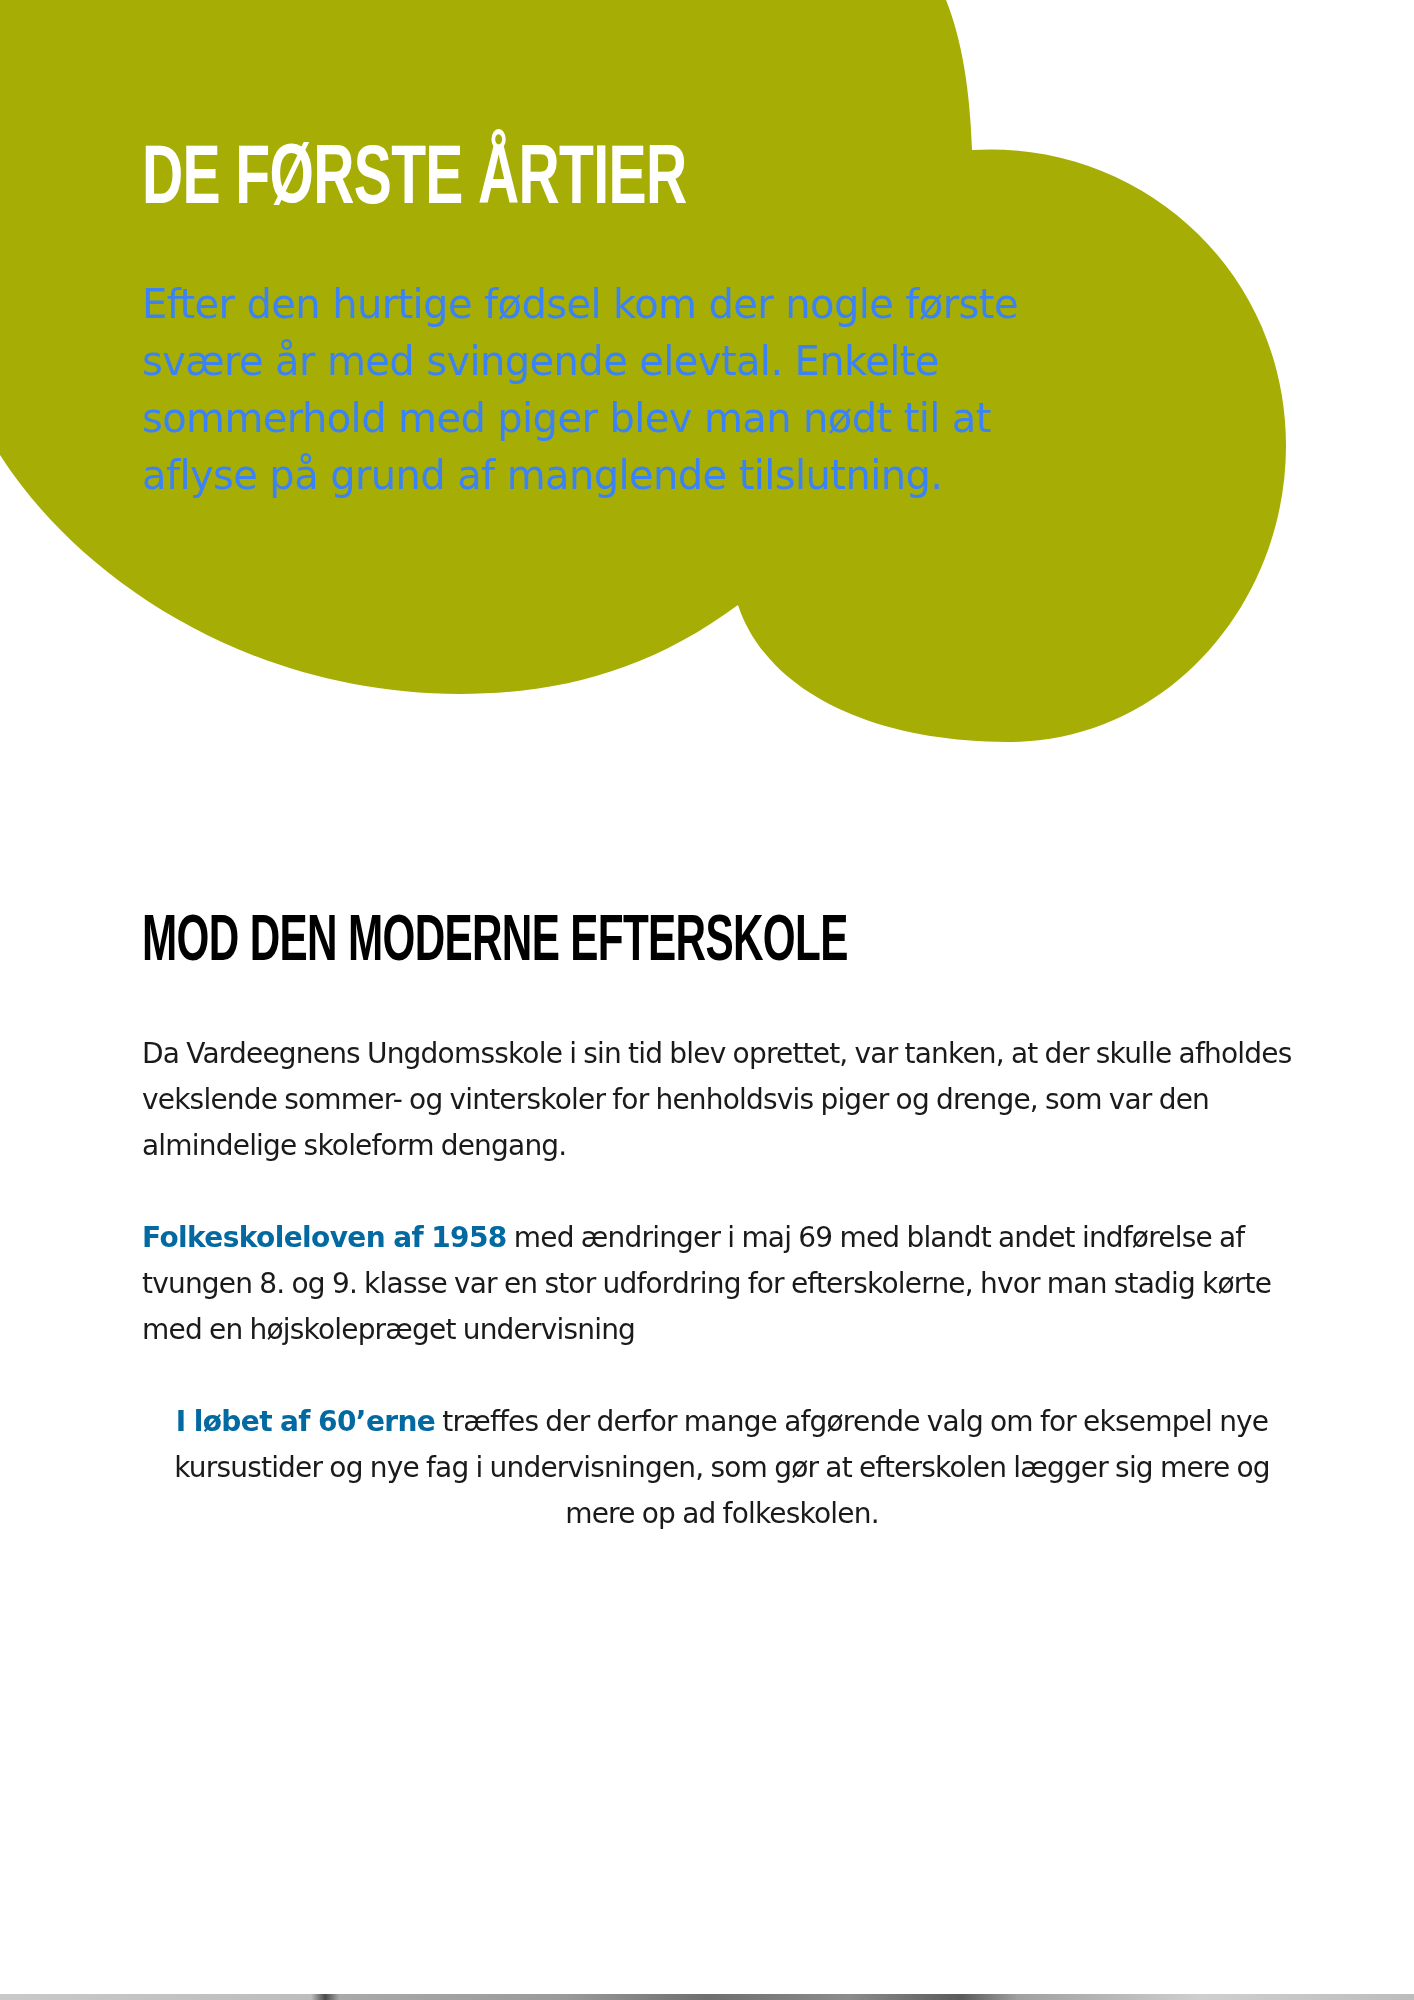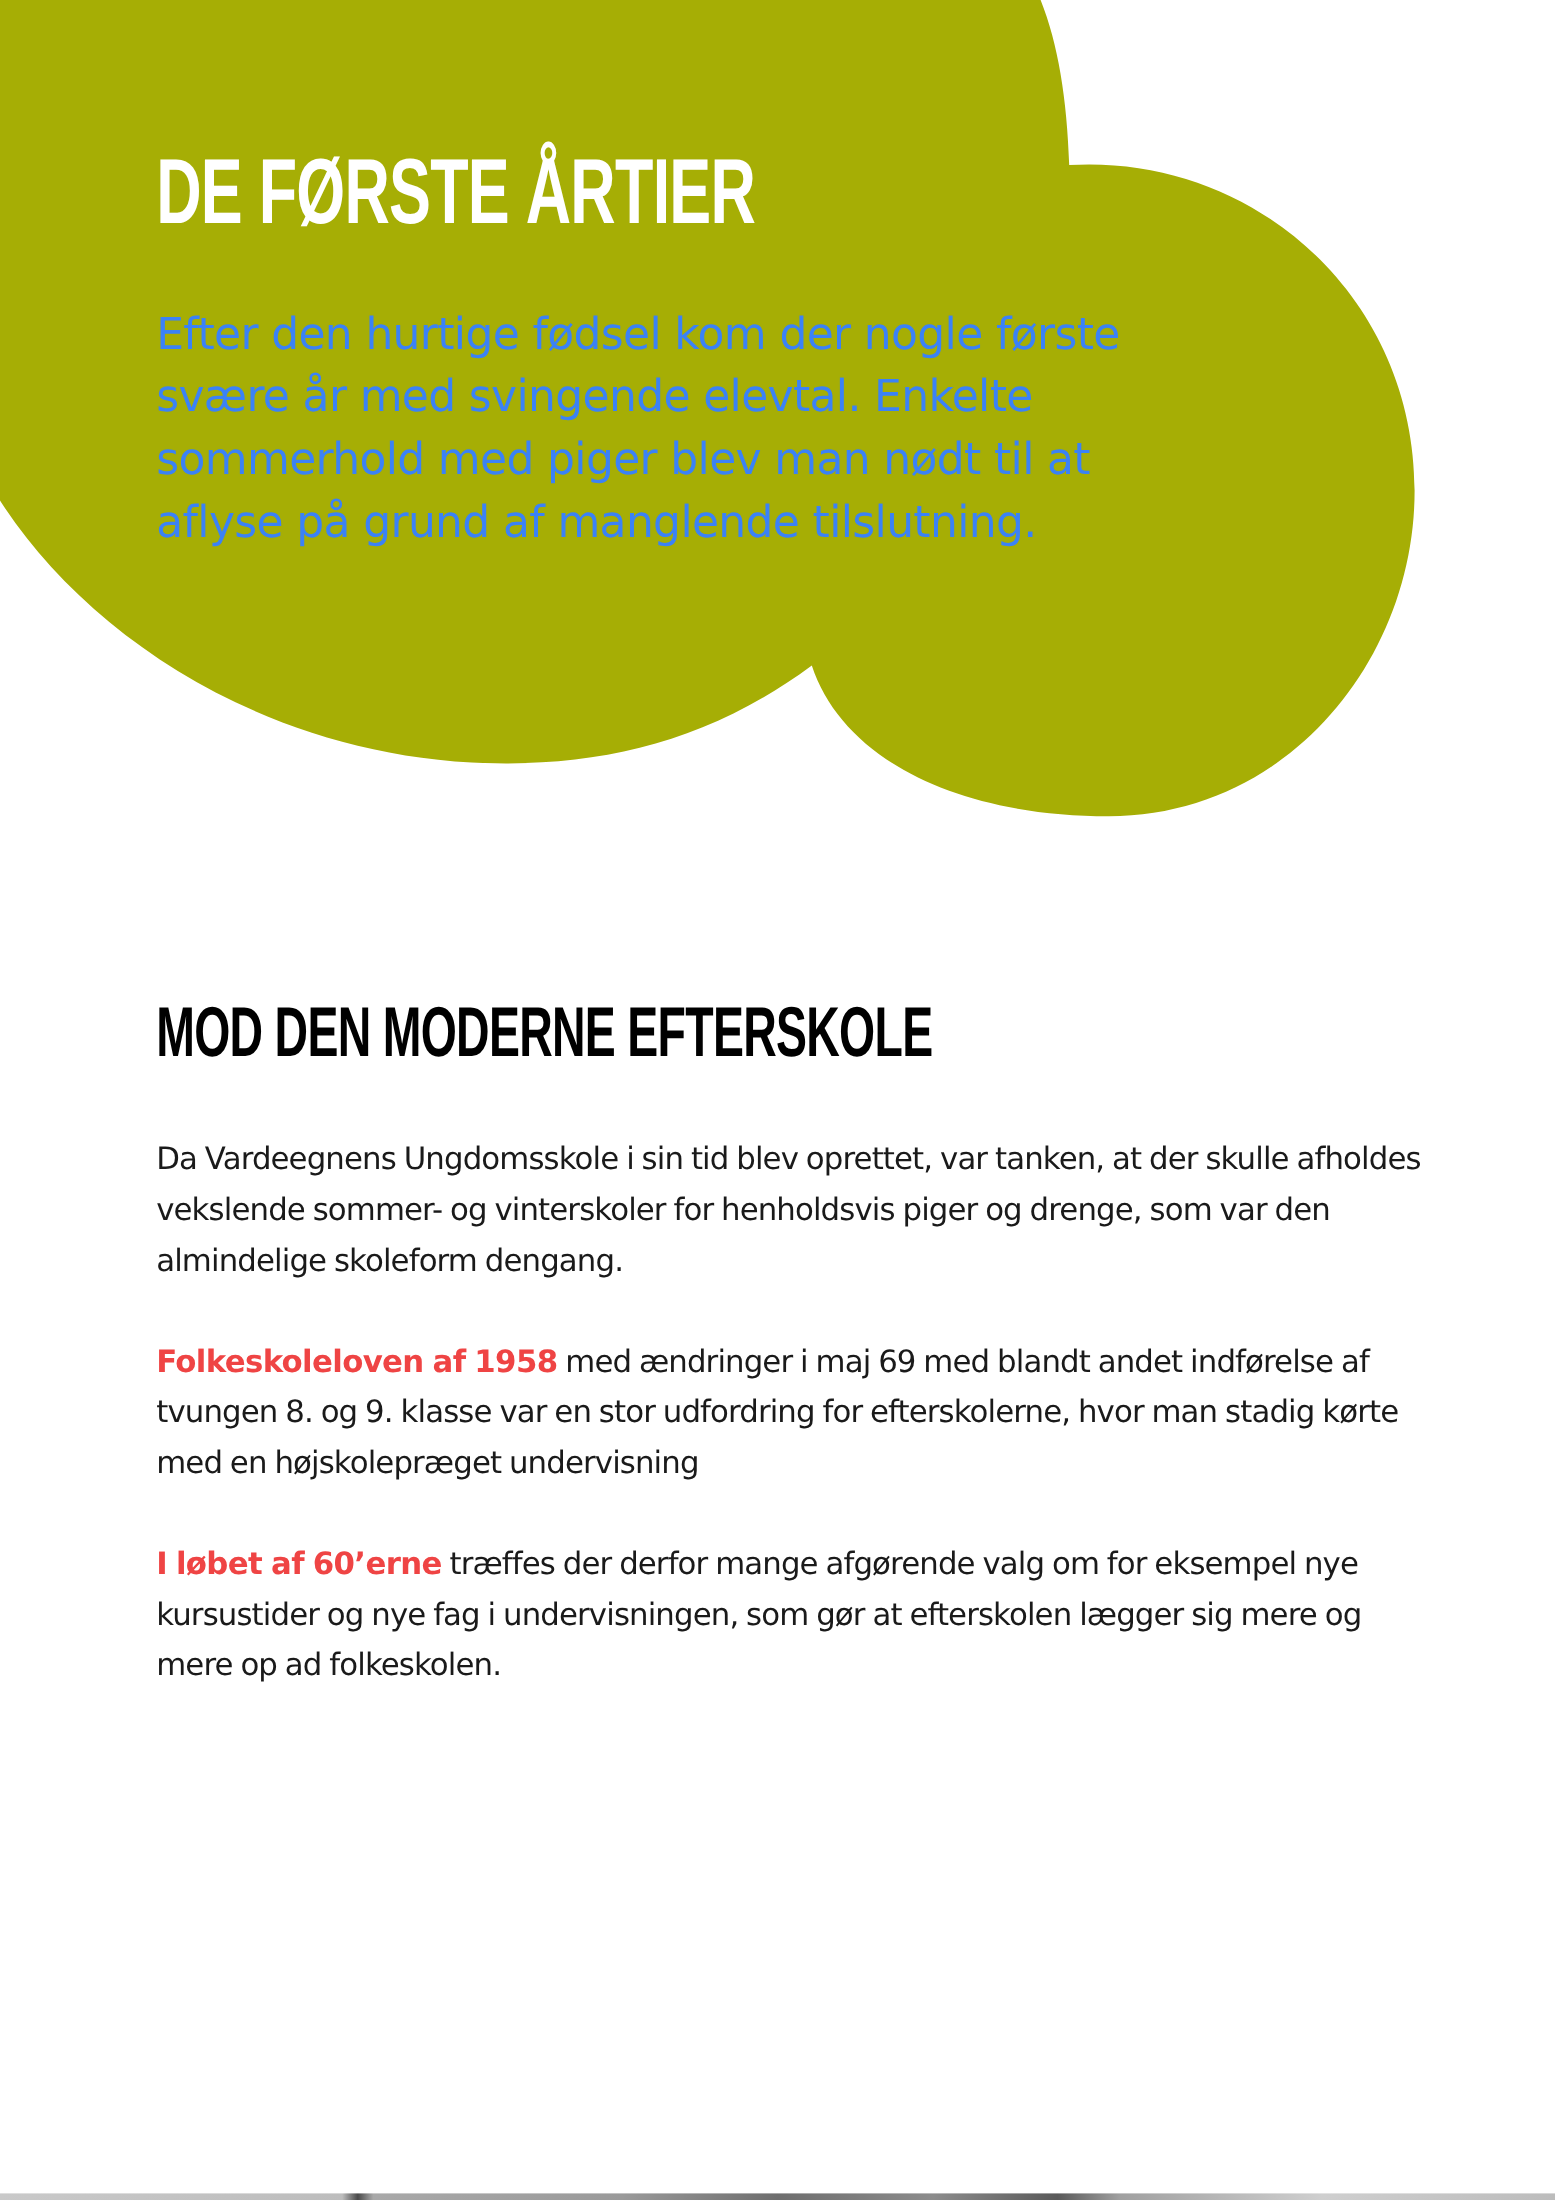--- a/index.html
+++ b/index.html
@@ -81,26 +81,26 @@
       font-family: "DejaVu Sans", "Liberation Sans", sans-serif;
       font-size: 28px;
       line-height: 46px;
       color: #1a1a1a;
       font-weight: normal;
       letter-spacing: -0.8px;
       word-spacing: -1px;
     }
     .para b {
       font-weight: bold;
-      color: #ef4444;
+      color: #0369a1;
       letter-spacing: -0.6px;
     }
     .para-1 { position: absolute; top: 125px; width: 1160px; }
     .para-2 { position: absolute; top: 309px; width: 1160px; }
-    .para-3 { position: absolute; top: 493px; width: 1160px; }
+    .para-3 { position: absolute; top: 493px; width: 1160px; text-align: center; }
     .para-4 { position: absolute; top: 677px; width: 1160px; }
     .bottom-photo {
       position: absolute;
       left: 0;
       top: 1994px;
       width: 1414px;
       height: 6px;
       background: linear-gradient(90deg, #c9c9c9 0%, #bdbdbd 22%, #4a4a4a 23%, #a9a9a9 24%, #9a9a9a 40%, #6e6e6e 50%, #8c8c8c 60%, #5a5a5a 68%, #a0a0a0 72%, #cfcfcf 85%, #bcbcbc 100%);
       z-index: 1;
     }

